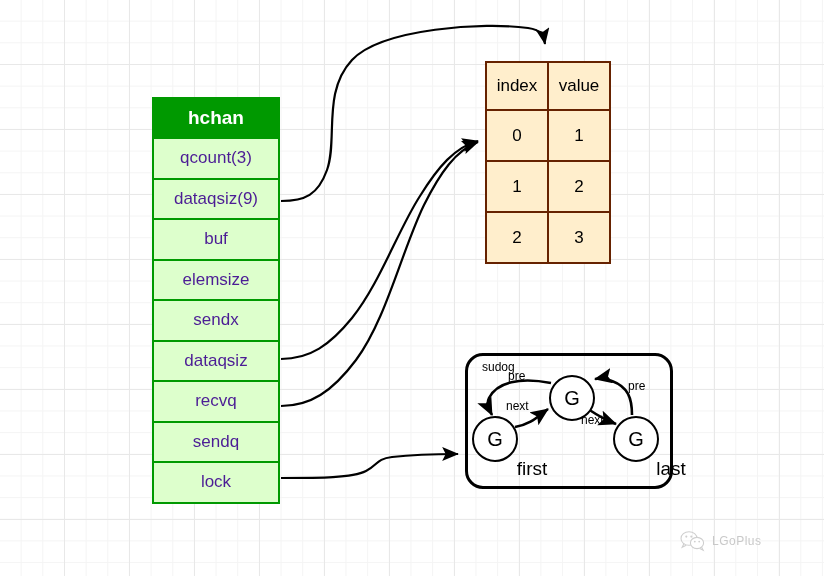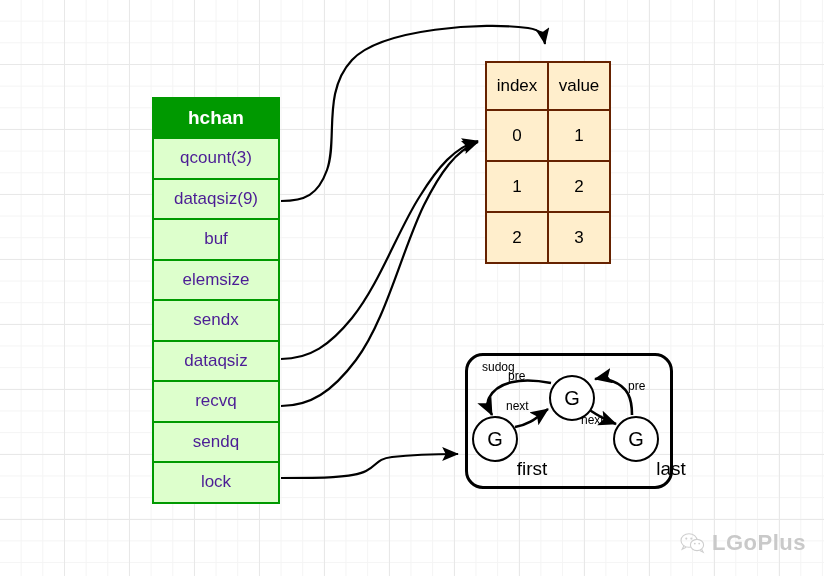--- a/index.html
+++ b/index.html
@@ -142,24 +142,23 @@
   #watermark {
     position: absolute;
     left: 680px;
     top: 530px;
     display: flex;
     align-items: center;
     gap: 6px;
     color: #c9c9c9;
   }
   #watermark .wm-text {
-    font-size: 22px;
+    font-size: 12px;
     letter-spacing: 0.5px;
     color: #c9c9c9;
-    font-weight: bold;
   }
 </style>
 </head>
 <body>
 
 <div id="canvas">
 
   <svg id="connectors" viewBox="0 0 824 576">
     <defs>
       <marker id="arrowhead" markerWidth="9" markerHeight="9" refX="7.2" refY="3.2" orient="auto" markerUnits="strokeWidth">

